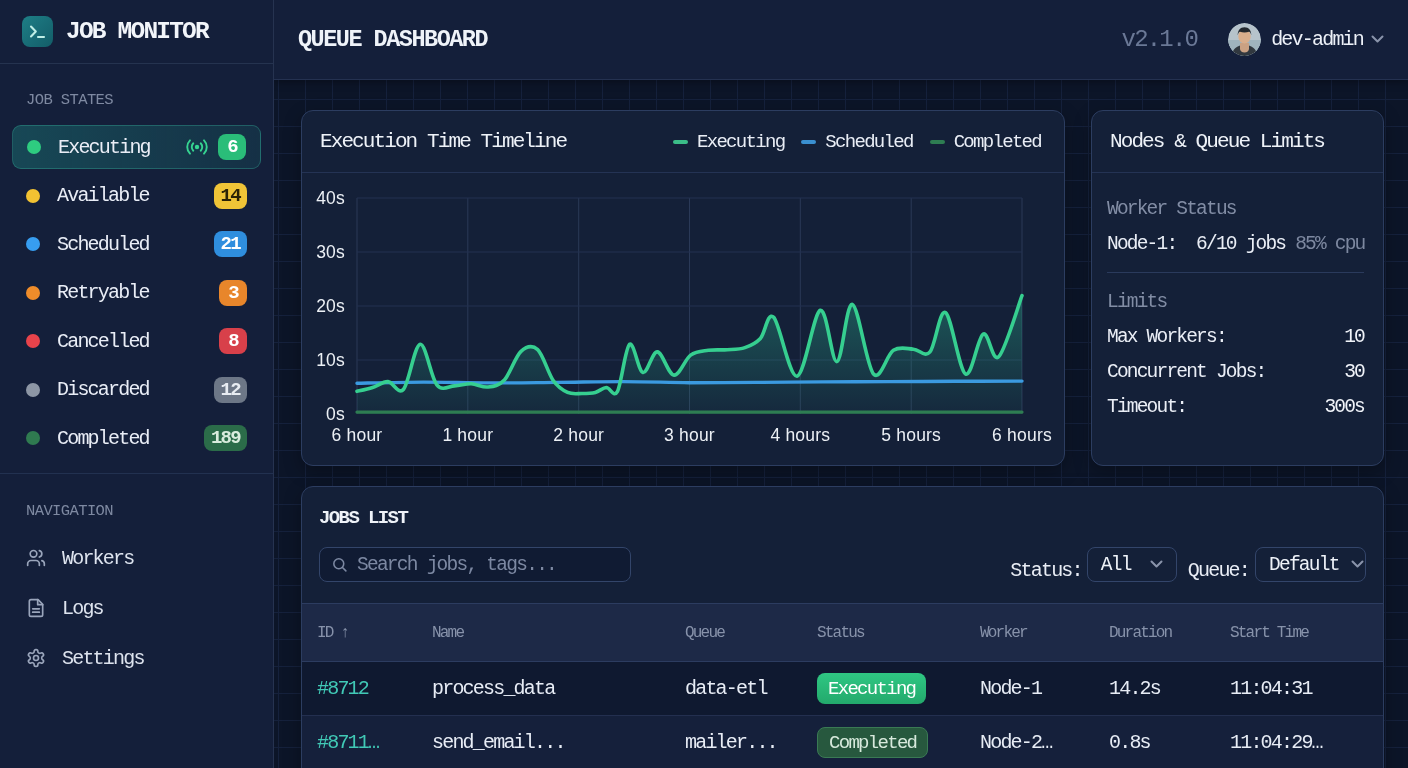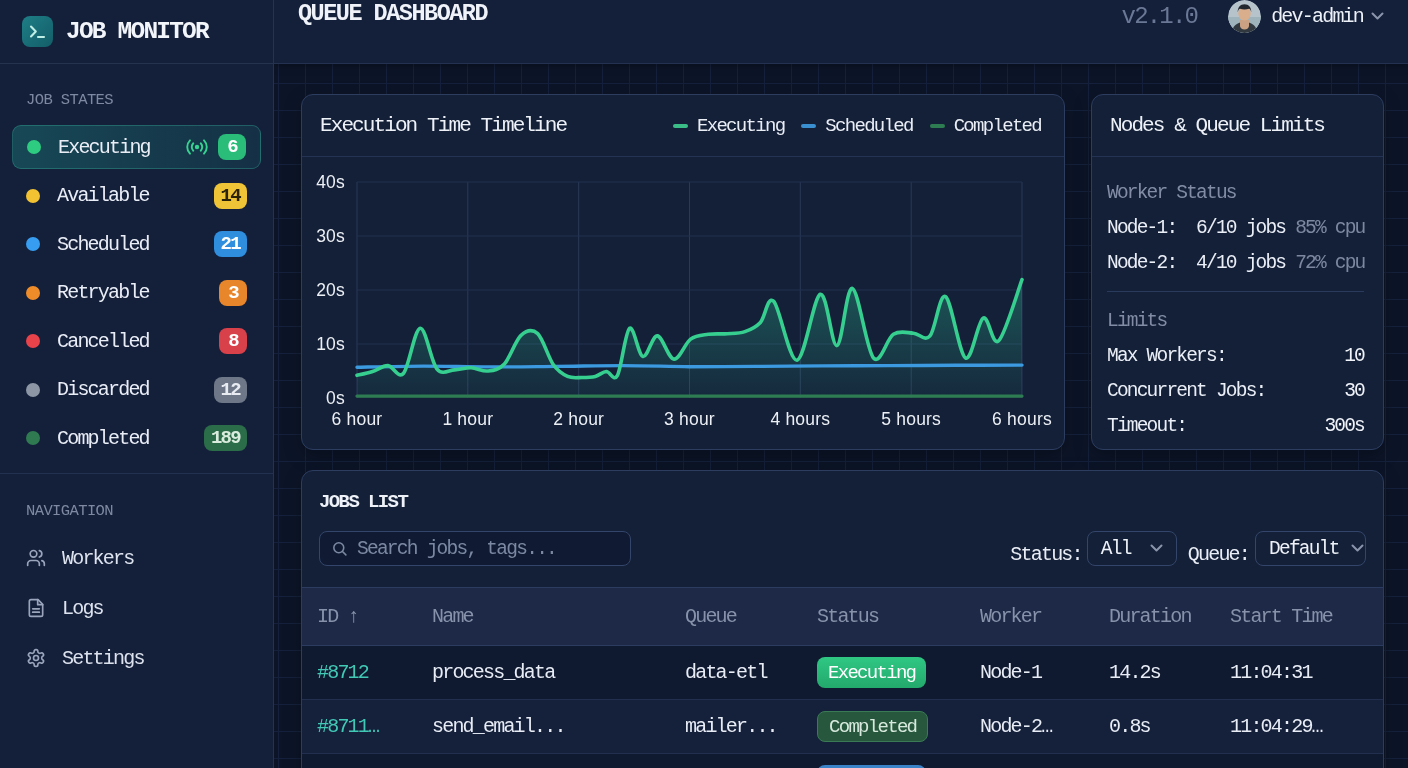--- a/index.html
+++ b/index.html
@@ -19,21 +19,21 @@
 .dot{width:14px;height:14px;border-radius:50%;flex:0 0 auto}
 .badge{margin-left:auto;min-width:28px;height:26px;border-radius:8px;display:flex;align-items:center;justify-content:center;padding:0 7px;font-size:19px;font-weight:bold;letter-spacing:-1.7px}
 .live{margin-left:auto}
 .live + .badge{margin-left:9px}
 .sdiv{border-top:1px solid #223150;margin:13px 0 28px 0}
 .nav{list-style:none;margin:18px 12px 0 12px}
 .nav li{height:40px;margin-bottom:10px;display:flex;align-items:center;padding:0 14px;color:#99a3b8}
 .nav li span{margin-left:16px;color:#dde3ee;font-size:20px;letter-spacing:-1.8px}
 
 .main{margin-left:274px}
-.topbar{height:64px;background:#141f3a;border-bottom:1px solid #243150;display:flex;align-items:flex-start;padding:0 24px;box-shadow:0 2px 8px rgba(0,0,0,.35);position:relative;z-index:4}
+.topbar{height:80px;background:#141f3a;border-bottom:1px solid #243150;display:flex;align-items:center;padding:0 24px;box-shadow:0 2px 8px rgba(0,0,0,.35);position:relative;z-index:4}
 .tb-title{font-size:23.5px;font-weight:bold;letter-spacing:-1.5px;color:#eff3f9}
 .tb-right{margin-left:auto;display:flex;align-items:center}
 .ver{color:#6a7896;font-size:24px;letter-spacing:-1.8px}
 .avatar{width:33px;height:33px;border-radius:50%;margin:0 10px 0 31px;overflow:hidden}
 .uname{font-size:20px;letter-spacing:-1.8px;color:#edf1f8}
 .chev{margin-left:8px;color:#b8c1d4}
 
 .content{position:relative;height:704px;background-color:#0c1528;background-image:linear-gradient(#15213c 1px,transparent 1px),linear-gradient(90deg,#15213c 1px,transparent 1px);background-size:27px 27px;background-position:4px 19px;overflow:hidden}
 .card{position:absolute;background:#142038;border:1px solid #2c3d60;border-radius:12px;box-shadow:0 6px 18px rgba(0,0,0,.30)}
 .card-h{height:62px;display:flex;align-items:center;padding:0 18px;border-bottom:1px solid #243354}
@@ -60,21 +60,21 @@
 .search{width:312px;height:35px;border:1px solid #33456a;border-radius:8px;background:#101b33;display:flex;align-items:center;padding:0 11px;color:#7c88a2;font-size:19.5px;letter-spacing:-1.75px;gap:9px}
 .fl{margin-left:auto;display:flex;align-items:flex-end}
 .flbl{font-size:20px;letter-spacing:-1.8px;color:#e9edf5;margin-right:5px}
 .sel{height:35px;border:1px solid #33456a;border-radius:8px;display:flex;align-items:center;padding:0 13px;font-size:19.5px;letter-spacing:-1.75px;color:#eef2f8;gap:12px}
 .sel .c{color:#8a94ab}
 .sel1{width:90px;margin-right:11px}
 .sel2{width:111px}
 
 .tbl{margin-top:21px}
 .trow{display:grid;grid-template-columns:115px 253px 132px 163px 129px 121px 1fr;align-items:center;padding-left:15px}
-.thead{height:59px;background:#1d2947;border-top:1px solid #2c3c60;border-bottom:1px solid #2c3c60;color:#8792aa;font-size:20px;letter-spacing:-1.8px}
+.thead{height:59px;background:#1d2947;border-top:1px solid #2c3c60;border-bottom:1px solid #2c3c60;color:#8792aa;font-size:16px;letter-spacing:-1.8px}
 .tr{height:54px;font-size:20px;letter-spacing:-1.8px;border-bottom:1px solid #232f4f}
 .tr-odd{background:#0f1930}
 .tr-even{background:#15203b}
 .tid{color:#41c9b6}
 .sbadge{display:inline-flex;align-items:center;height:31px;border-radius:8px;padding:0 11px;font-size:19px;letter-spacing:-1.7px;justify-self:start}
 .b-exec{background:linear-gradient(180deg,#2fc783,#23a96c);color:#fff}
 .b-comp{background:#27583e;border:1px solid #3a7a54;color:#d7e9dc}
 .b-sched{background:#3b83c9;color:#eef6ff}
 </style></head>
 <body>
@@ -238,24 +238,20 @@
     <div class="card nodes-card">
       <div class="card-h">
           <span class="t">Nodes &amp; Queue Limits</span>
         </div>
       <div class="nd">
         <div class="nrow nhead">Worker Status</div>
         <div class="nrow">
             <span class="nkey">Node-1:&nbsp;&nbsp;6/10 jobs&nbsp;</span>
             <span class="nmut">85% cpu</span>
           </div>
-        <div class="nrow">
-            <span class="nkey">Node-2:&nbsp;&nbsp;4/10 jobs&nbsp;</span>
-            <span class="nmut">72% cpu</span>
-          </div>
         <div class="ndiv"></div>
         <div class="nrow nhead">Limits</div>
         <div class="nrow">
             <span class="nkey">Max Workers:</span>
             <span class="nval">10</span>
           </div>
         <div class="nrow">
             <span class="nkey">Concurrent Jobs:</span>
             <span class="nval">30</span>
           </div>

